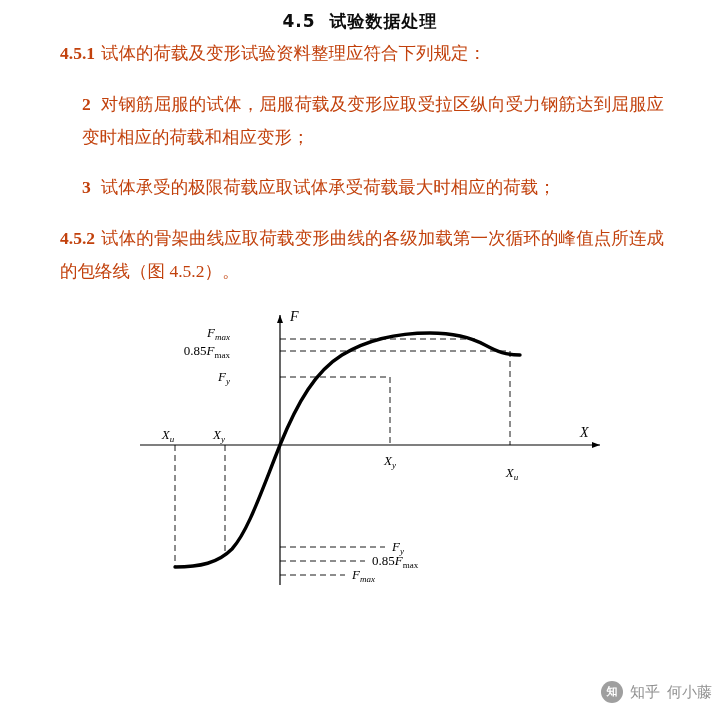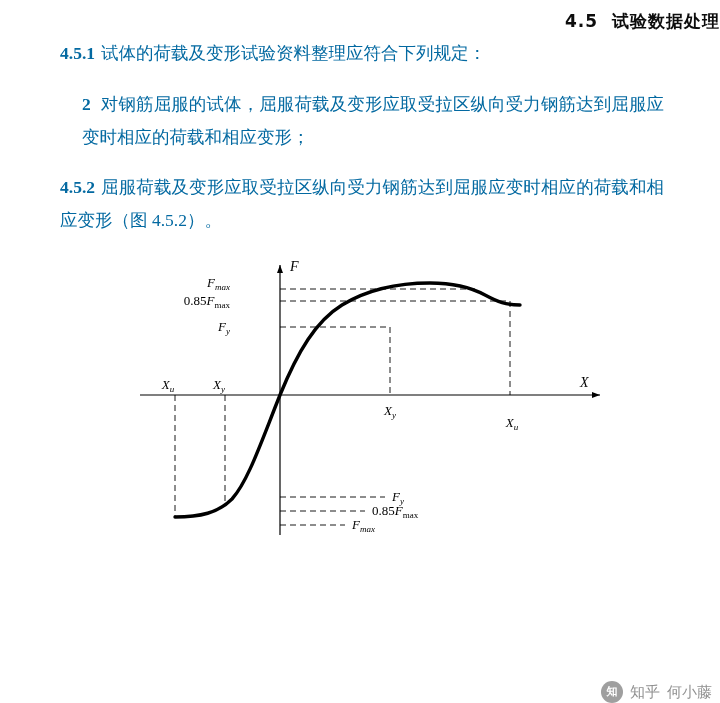--- a/index.html
+++ b/index.html
@@ -16,38 +16,38 @@
     overflow: hidden;
   }
   .page {
     position: relative;
     width: 720px;
     height: 703px;
     padding: 0;
     box-sizing: border-box;
   }
   .section-title {
-    text-align: right;
+    text-align: center;
     font-family: "DejaVu Sans", "Liberation Sans", sans-serif;
     font-weight: bold;
     font-size: 17px;
     letter-spacing: 1px;
     margin: 8px 0 0 0;
     padding-top: 2px;
     color: #0d0d0d;
   }
   .section-title .num {
     margin-right: 14px;
   }
   .body-text {
     margin: 0 56px 0 60px;
     font-size: 17.5px;
     line-height: 33px;
     text-align: justify;
-    color: #0369a1;
+    color: #c2410c;
   }
   .para {
     margin-top: 4px;
   }
   .para .lead {
     font-weight: bold;
     margin-right: 6px;
   }
   .para.indent {
     text-indent: 0;
@@ -102,24 +102,27 @@
 
     <p class="para">
       <span class="lead">4.5.1</span><span>试体的荷载及变形试验资料整理应符合下列规定：</span>
     </p>
 
 
     <p class="para indent">
       <span class="lead">2</span><span>对钢筋屈服的试体，屈服荷载及变形应取受拉区纵向受力钢筋达到屈服应变时相应的荷载和相应变形；</span>
     </p>
 
+    <p class="para indent">
+      <span class="lead">3</span><span>试体承受的极限荷载应取试体承受荷载最大时相应的荷载；</span>
+    </p>
 
 
     <p class="para">
-      <span class="lead">4.5.2</span><span>屈服荷载及变形应取受拉区纵向受力钢筋达到屈服应变时相应的荷载和相应变形（图 4.5.2）。</span>
+      <span class="lead">4.5.2</span><span>试体的骨架曲线应取荷载变形曲线的各级加载第一次循环的峰值点所连成的包络线（图 4.5.2）。</span>
     </p>
 
   </div>
 
   <div class="figure-wrap">
     <svg width="560" height="300" viewBox="0 0 560 300">
 
       <line x1="60" y1="140" x2="520" y2="140" stroke="#000" stroke-width="1.2"></line>
       <line x1="200" y1="10" x2="200" y2="280" stroke="#000" stroke-width="1.2"></line>
       <polygon points="520,140 512,137 512,143" fill="#000"></polygon>

